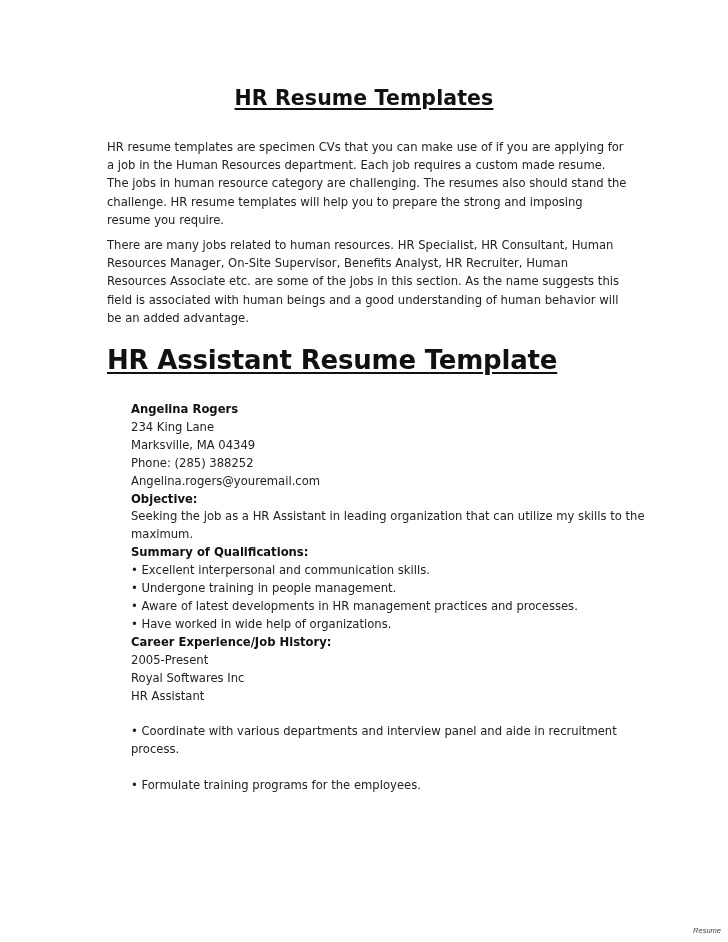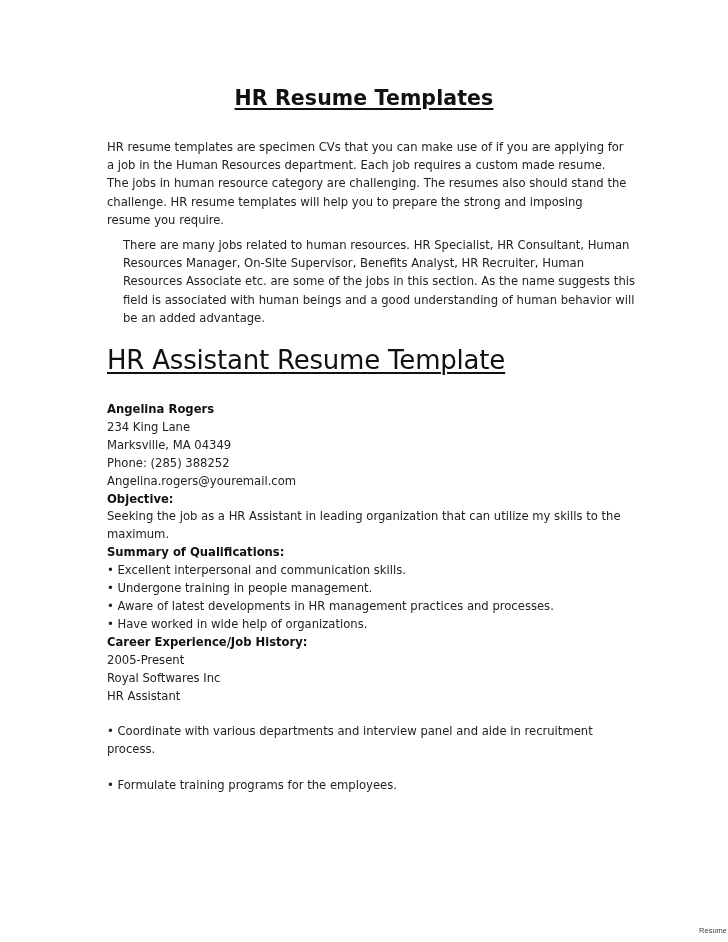--- a/index.html
+++ b/index.html
@@ -40,55 +40,56 @@
       position: absolute;
       left: 107px;
       width: 520px;
       font-size: 11.6px;
       line-height: 18.2px;
       margin: 0;
       color: #222;
       white-space: pre-line;
     }
     .para-1 { top: 138px; }
-    .para-2 { top: 236px; margin-left: 16px; }
+    .para-2 { top: 236px; }
     .heading2 {
       position: absolute;
       top: 345px;
       left: 107px;
       font-family: "DejaVu Sans", sans-serif;
-      font-weight: normal;
+      font-weight: bold;
       font-size: 26px;
       letter-spacing: -0.2px;
       color: #111;
       text-decoration: underline;
       text-decoration-thickness: 1.5px;
       text-underline-offset: 3px;
       margin: 0;
       white-space: nowrap;
     }
     .resume {
       position: absolute;
       top: 401px;
       left: 107px;
       width: 520px;
       font-size: 11.6px;
       line-height: 17.9px;
       color: #222;
     }
-    .line { display: block; min-height: 17.9px; white-space: nowrap; }
+    .line { display: block; min-height: 17.9px; white-space: nowrap; margin-left: 24px; }
     .bold { font-weight: bold; color: #111; }
     .blank { display: block; height: 17.9px; }
     .footer-tag {
       position: absolute;
-      right: 1px;
+      right: 7px;
       top: 926px;
       font-family: "Liberation Sans", sans-serif;
       font-size: 7.5px;
       color: #444;
+      font-style: italic;
     }
   </style>
 </head>
 <body>
 
 <div class="page">
 
   <h1 class="title">HR Resume Templates</h1>
 
   <p class="para para-1">HR resume templates are specimen CVs that you can make use of if you are applying for

